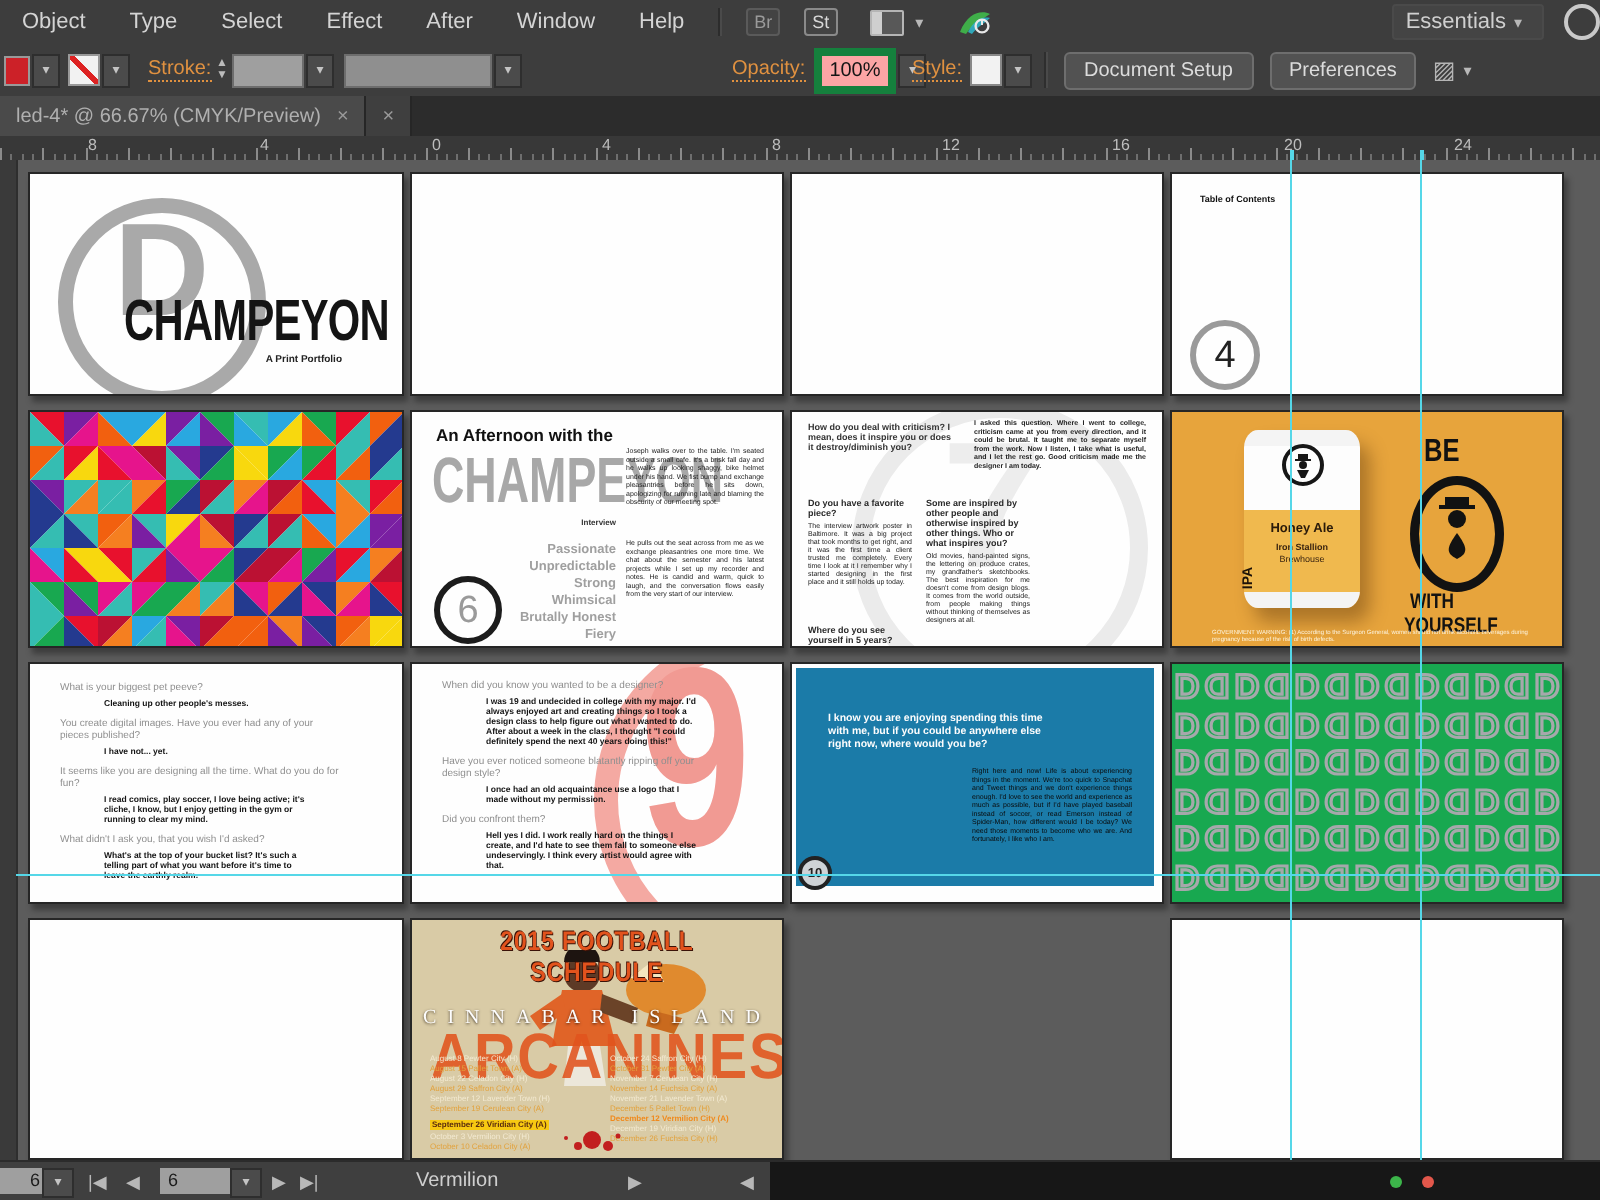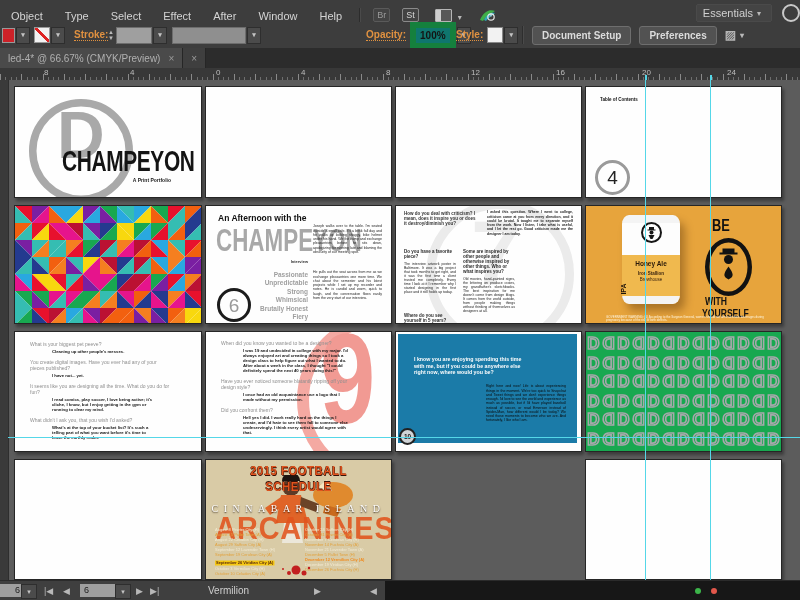--- a/index.html
+++ b/index.html
@@ -1,42 +1,42 @@
 <!DOCTYPE html>
 <html><head>
 <meta charset="utf-8">
 <style>
   html,body{margin:0;padding:0;background:#3d3d3d;}
   body{width:800px;height:600px;overflow:hidden;font-family:"Liberation Sans",sans-serif;position:relative;}
   #app{position:absolute;inset:0;}
   
-  .menubar{position:absolute;left:0;top:0;width:800px;height:22px;background:#3d3d3d;border-bottom:4px solid #737373;display:flex;align-items:flex-end;color:#d4d4d4;font-size:11px;}
+  .menubar{position:absolute;left:0;top:0;width:800px;height:22px;background:#3d3d3d;border-bottom:4px solid #737373;display:flex;align-items:center;color:#d4d4d4;font-size:11px;}
   .mi{padding:0 11px;cursor:default;}
   .msep{width:1px;height:14px;background:#2c2c2c;border-right:1px solid #4a4a4a;margin:0 6px;}
   .mbox{border:1px solid #5a5a5a;border-radius:2px;font-size:9px;padding:1px 3px;margin:0 6px;color:#9a9a9a;background:#434343;}
   .mbox.lit{color:#d8d8d8;border-color:#8a8a8a;}
   .wsicon{width:15px;height:11px;border:1px solid #b5b5b5;border-radius:1px;margin:0 2px 0 10px;position:relative;background:#585858;}
   .wsicon:before{content:"";position:absolute;left:0;top:0;bottom:0;width:5px;background:#cfcfcf;}
   .ddglyph{color:#b8b8b8;font-size:8px;margin:0 4px;}
   .swooshwrap{margin-left:12px;display:flex;align-items:center;}
   .essentials{margin-left:auto;color:#d0d0d0;display:flex;align-items:center;padding:2px 6px;border:1px solid #4a4a4a;border-radius:2px;background:#444;}
   .searchcut{width:14px;height:14px;border:2px solid #c9c9c9;border-radius:50%;margin-left:10px;}
   
-  .controlbar{position:absolute;left:0;top:22px;width:800px;height:26px;background:#3d3d3d;border-bottom:1px solid #2a2a2a;color:#cfcfcf;font-size:10px;font-weight:bold;}
+  .controlbar{position:absolute;left:0;top:22px;width:800px;height:26px;background:#3d3d3d;border-bottom:1px solid #2a2a2a;color:#cfcfcf;font-size:10px;}
   .cb{position:absolute;top:0;height:26px;display:flex;align-items:center;}
   .fillsw{width:11px;height:13px;background:#cc2128;border:1px solid #999;}
   .nonesw{width:14px;height:14px;background:#f2f2f2;border:1px solid #999;position:relative;}
   .nonesw:before{content:"";position:absolute;inset:0;background:linear-gradient(to top right,transparent 44%,#d22 44%,#d22 58%,transparent 58%);}
   .ddbox{width:12px;height:15px;background:#4b4b4b;border:1px solid #2e2e2e;color:#c4c4c4;font-size:7px;display:flex;align-items:center;justify-content:center;margin-left:1px;}
   .olabel{color:#e09140;border-bottom:1px dotted #e09140;margin:0 4px;}
   .stepper{display:flex;flex-direction:column;color:#bbb;font-size:6px;line-height:6px;margin-right:2px;}
   .gfield{height:15px;background:#9f9f9f;border:1px solid #6d6d6d;}
   .brushbox{height:15px;background:#e6e6e6;border:1px solid #777;color:#111;display:flex;align-items:center;padding:0 5px;gap:4px;}
   .dot5{width:4px;height:4px;border-radius:50%;background:#111;}
-  .lfield{height:15px;background:#0f766e;border:6px solid #15803d;color:#141414;display:flex;align-items:center;padding:0 4px;}
+  .lfield{height:15px;background:#fca5a5;border:4px solid #15803d;color:#141414;display:flex;align-items:center;padding:0 4px;}
   .btn{height:17px;background:#525252;border:1px solid #6e6e6e;border-radius:3px;color:#dcdcdc;display:flex;align-items:center;padding:0 9px;margin-right:8px;}
   .csep{position:absolute;top:4px;width:1px;height:18px;background:#2e2e2e;border-right:1px solid #4a4a4a;}
   .cgicon{color:#b5b5b5;font-size:12px;}
   
   .tabbar{position:absolute;left:0;top:48px;width:800px;height:20px;background:#2c2c2c;display:flex;align-items:stretch;font-size:10px;}
   .tab{display:flex;align-items:center;padding:0 8px;gap:8px;background:#4a4a4a;color:#b0b0b0;border-right:1px solid #262626;}
   .tab.active{background:#3f3f3f;color:#ececec;}
   .tclose{color:#9a9a9a;font-size:10px;}
   
   .ruler{position:absolute;left:0;top:68px;width:800px;height:12px;background:#383838;border-bottom:1px solid #2a2a2a;overflow:hidden;}

